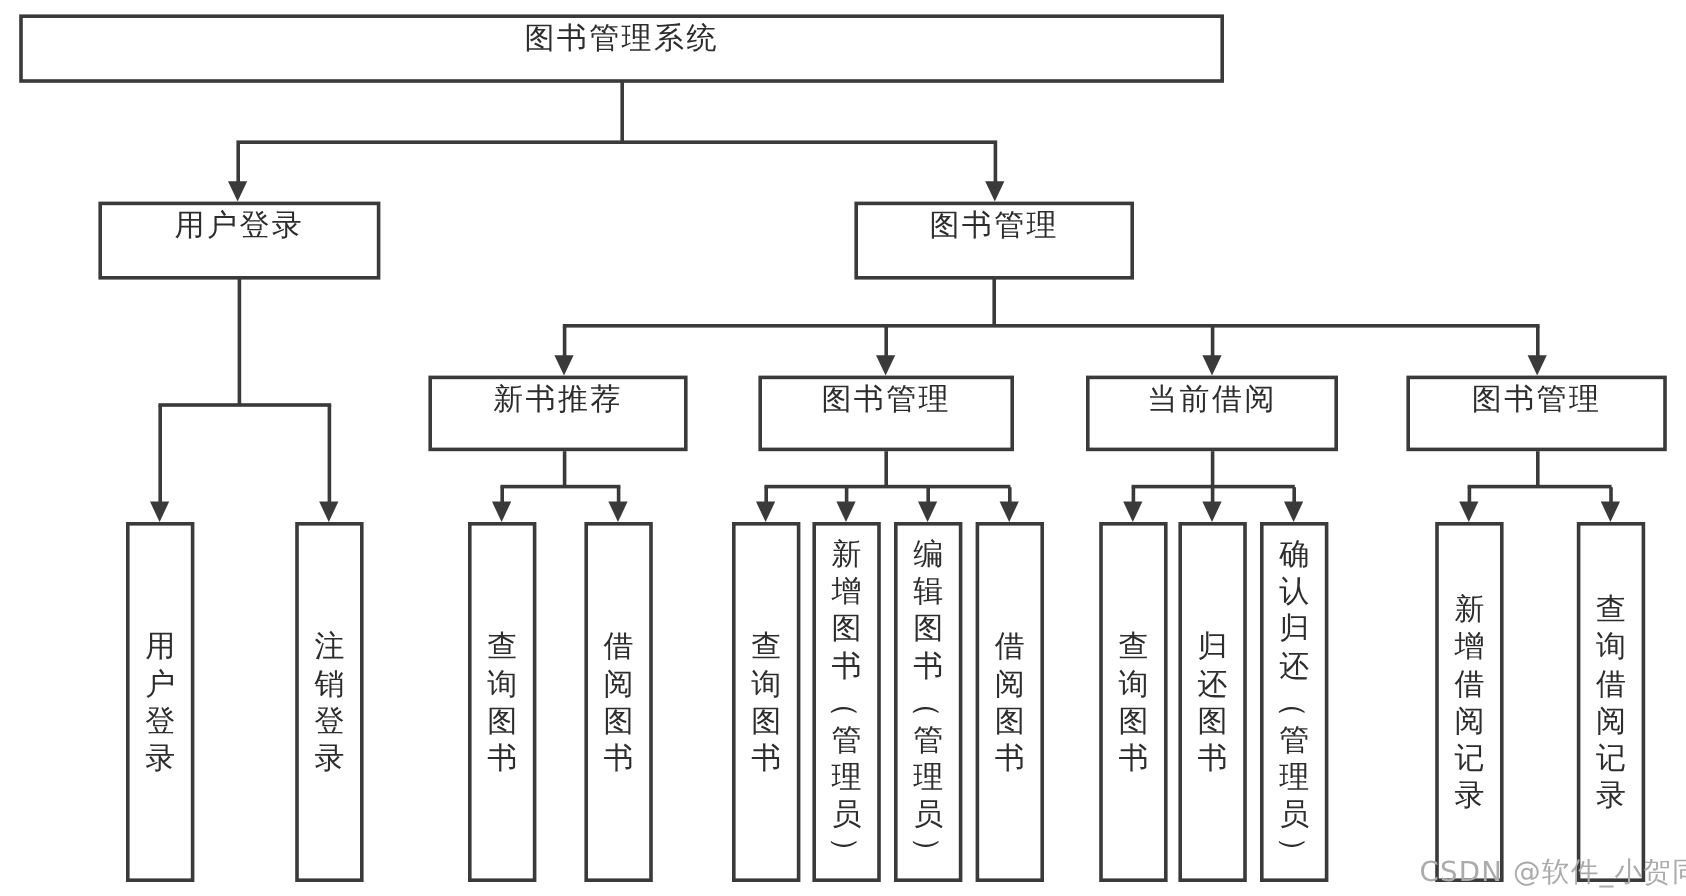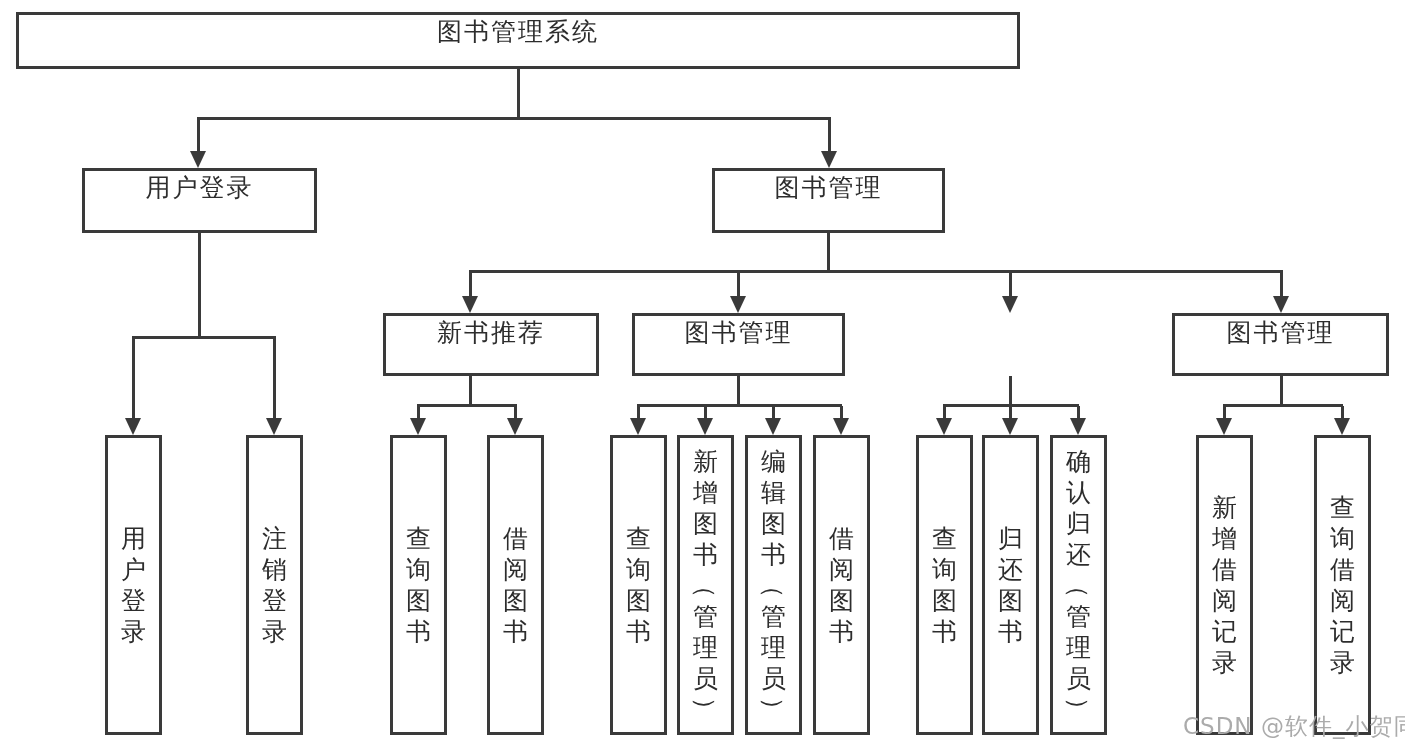--- a/index.html
+++ b/index.html
@@ -46,25 +46,28 @@
     <span class="hlabel">图书管理系统</span>
   </div>
 
   <div class="box" style="left:82px;top:168px;width:235px;height:65px">
     <span class="hlabel">用户登录</span>
   </div>
   <div class="box" style="left:712px;top:168px;width:233px;height:65px">
     <span class="hlabel">图书管理</span>
   </div>
 
-  <div class="box" style="left:383px;top:313px;width:216px;height:63px">
+  <div class="box" style="left:357px;top:313px;width:216px;height:63px">
     <span class="hlabel">新书推荐</span>
   </div>
   <div class="box" style="left:632px;top:313px;width:213px;height:63px">
     <span class="hlabel">图书管理</span>
+  </div>
+  <div class="box" style="left:905px;top:313px;width:210px;height:63px">
+    <span class="hlabel">当前借阅</span>
   </div>
   <div class="box" style="left:1172px;top:313px;width:217px;height:63px">
     <span class="hlabel">图书管理</span>
   </div>
 
   <div class="box leaf" style="left:105px;top:435px;width:57px;height:300px">
     <span class="v-stack">
         <span>用</span>
         <span>户</span>
         <span>登</span>

